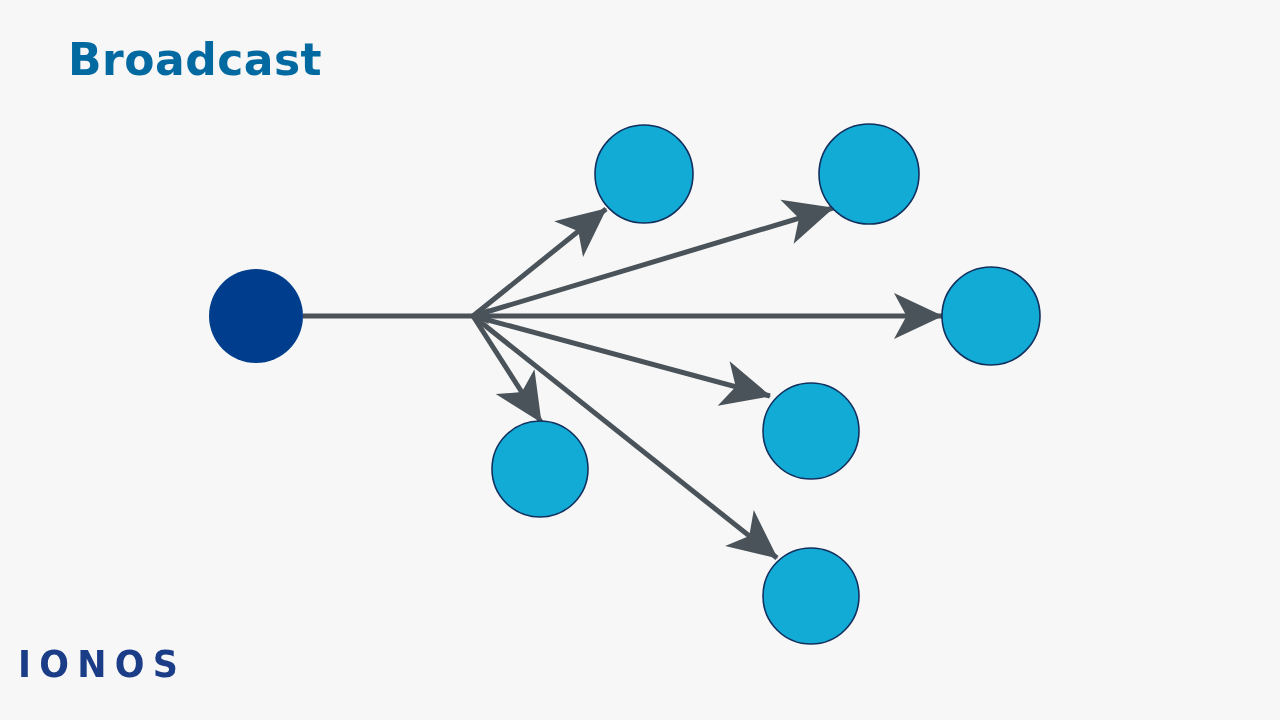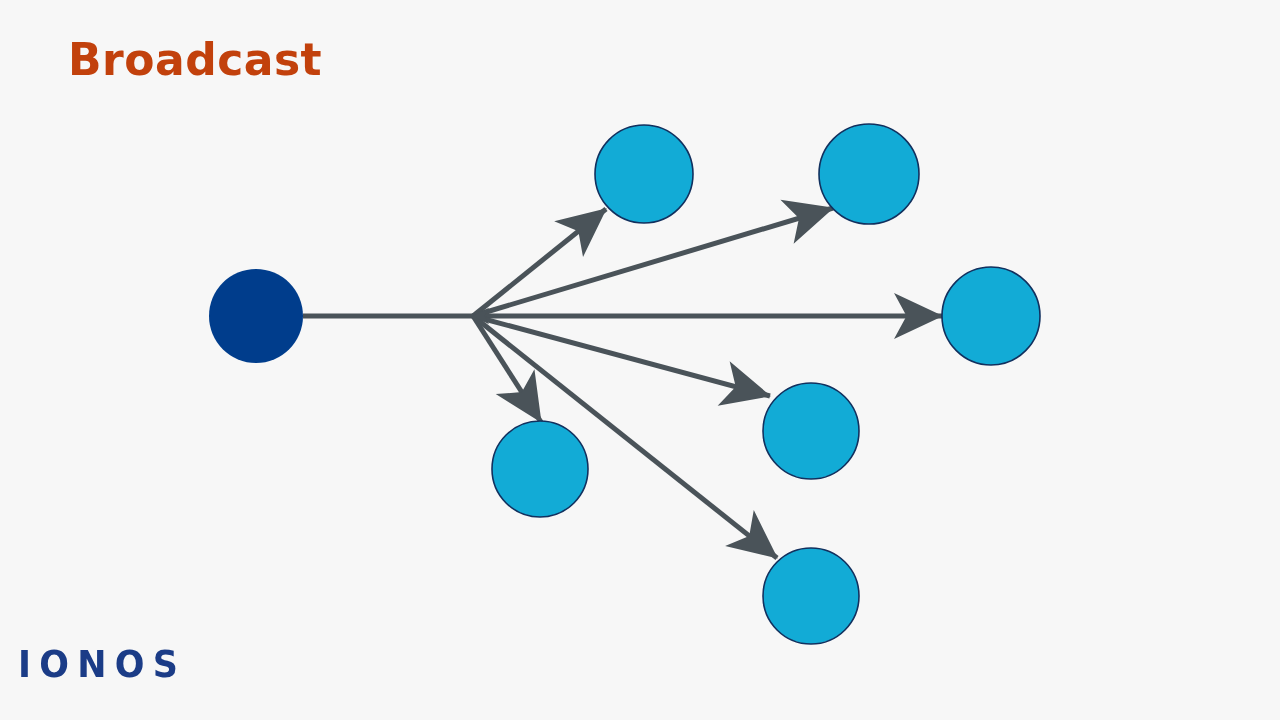--- a/index.html
+++ b/index.html
@@ -22,21 +22,21 @@
     background: #f7f7f7;
   }
   .title {
     position: absolute;
     left: 68px;
     top: 38px;
     font-family: "DejaVu Sans", sans-serif;
     font-size: 44px;
     font-weight: bold;
     letter-spacing: 0.5px;
-    color: #c2410c;
+    color: #0369a1;
     line-height: 1;
     white-space: nowrap;
   }
   #diagram {
     position: absolute;
     left: 0;
     top: 0;
     width: 1280px;
     height: 720px;
   }

